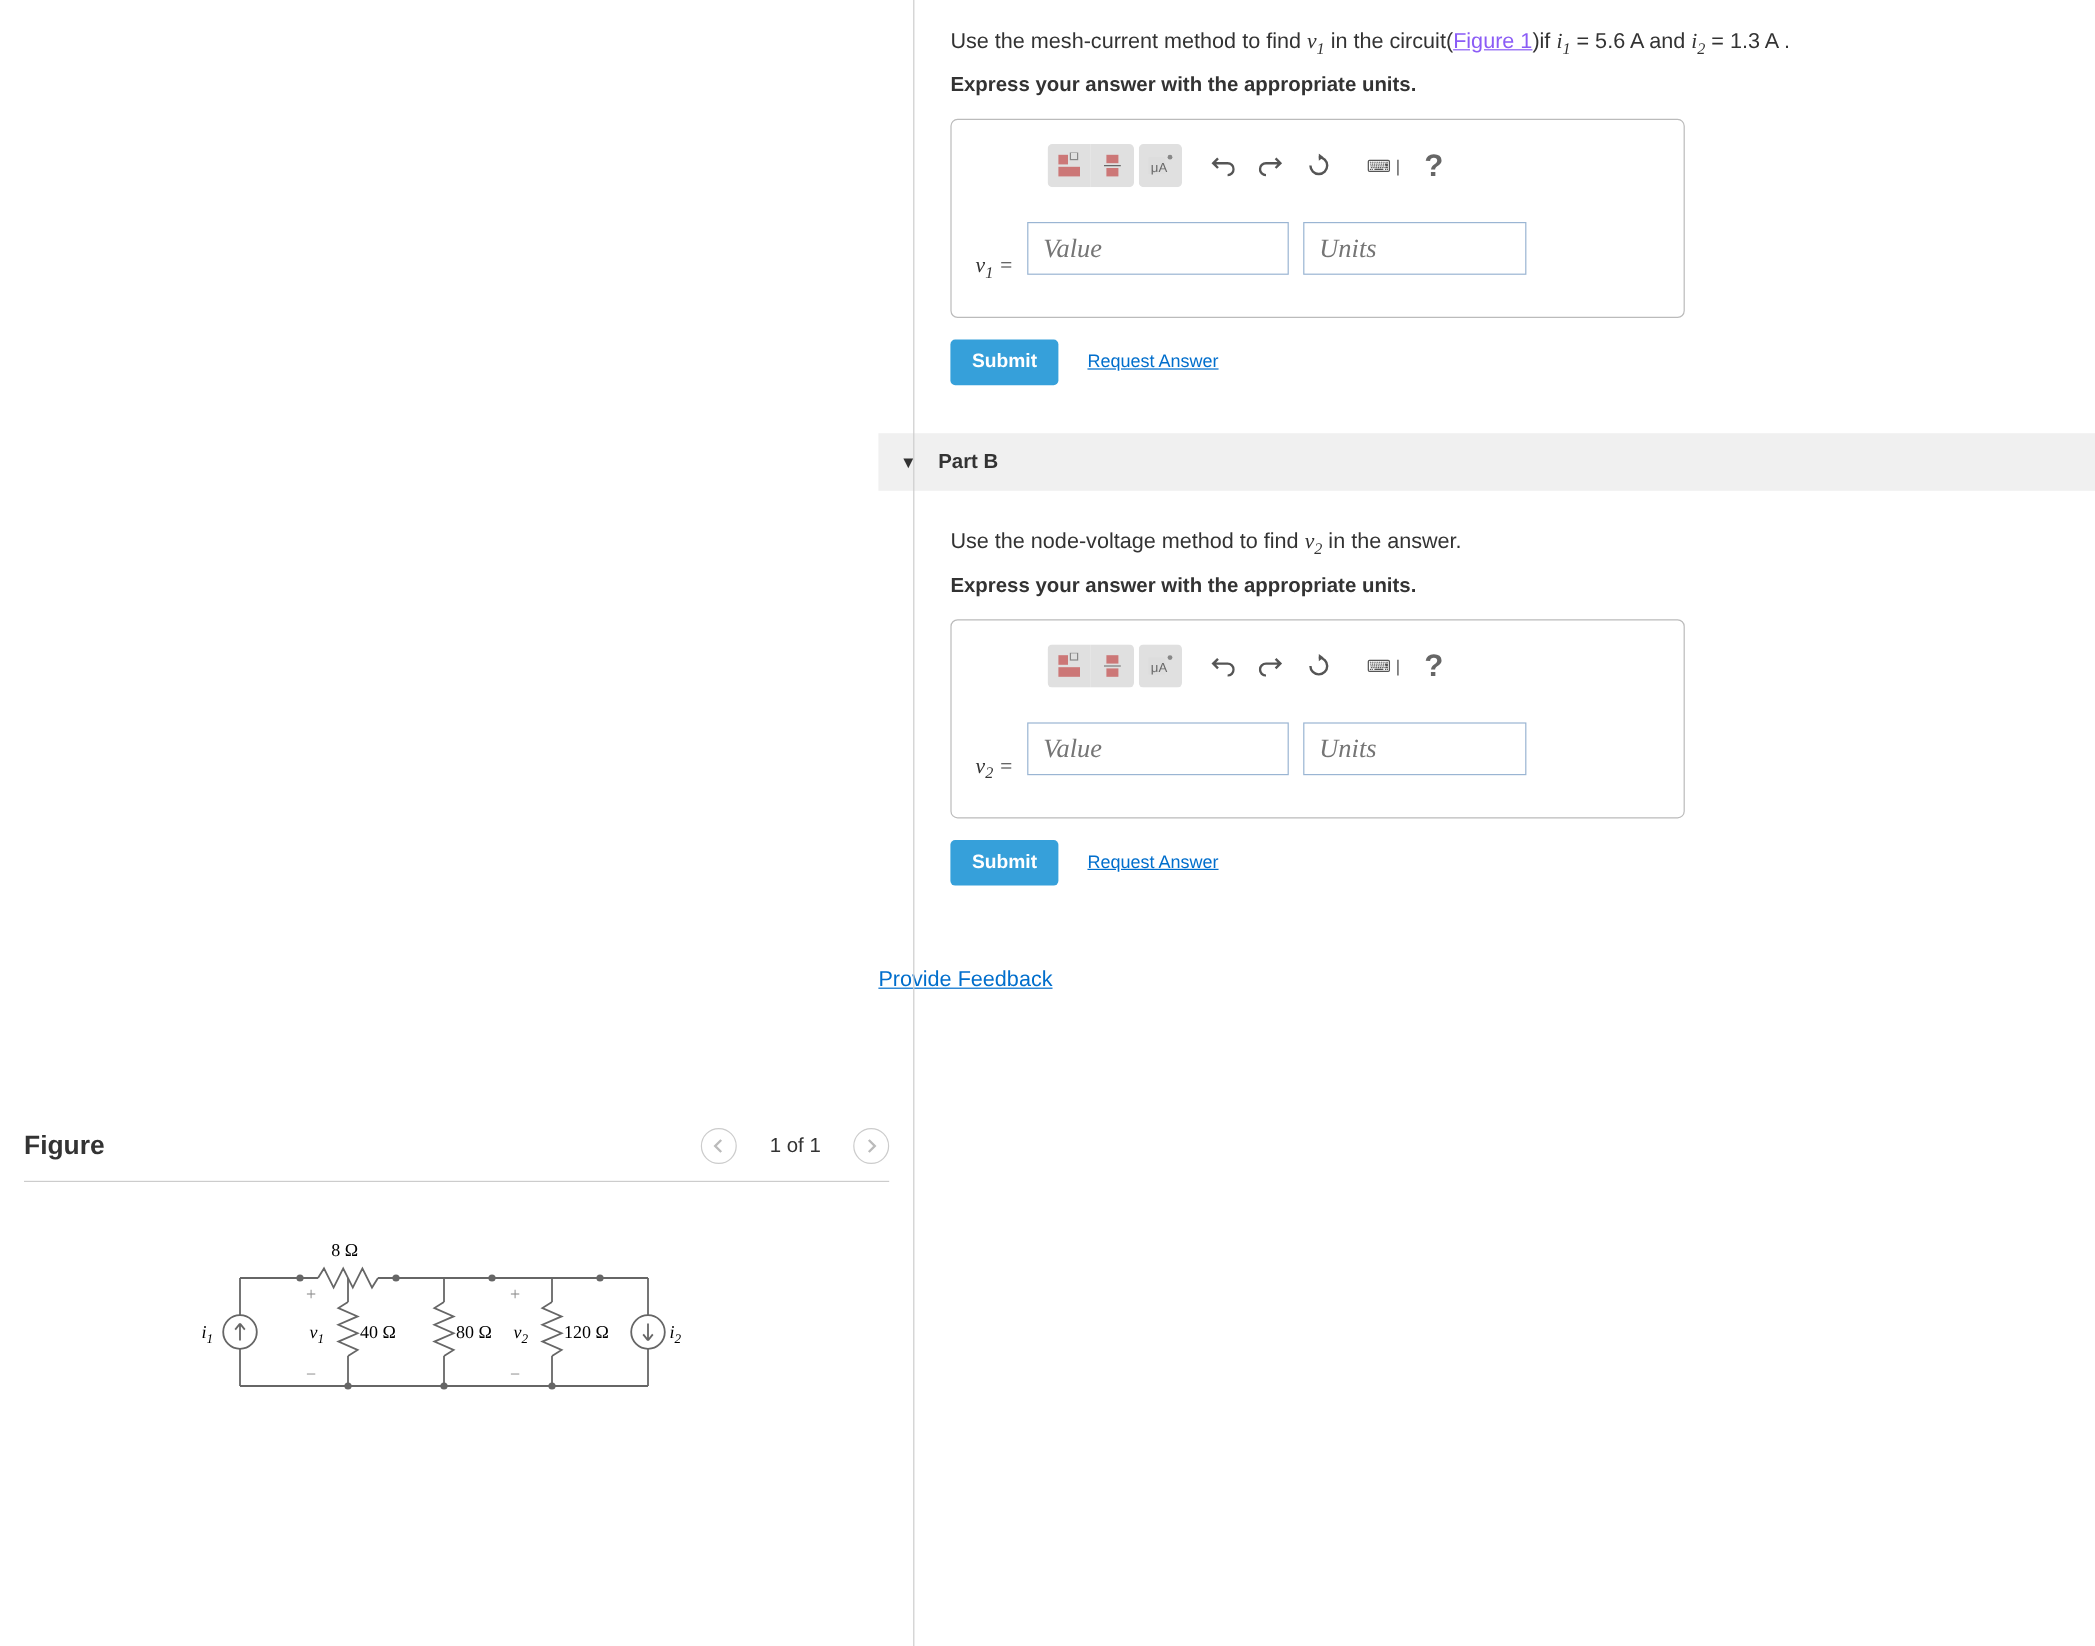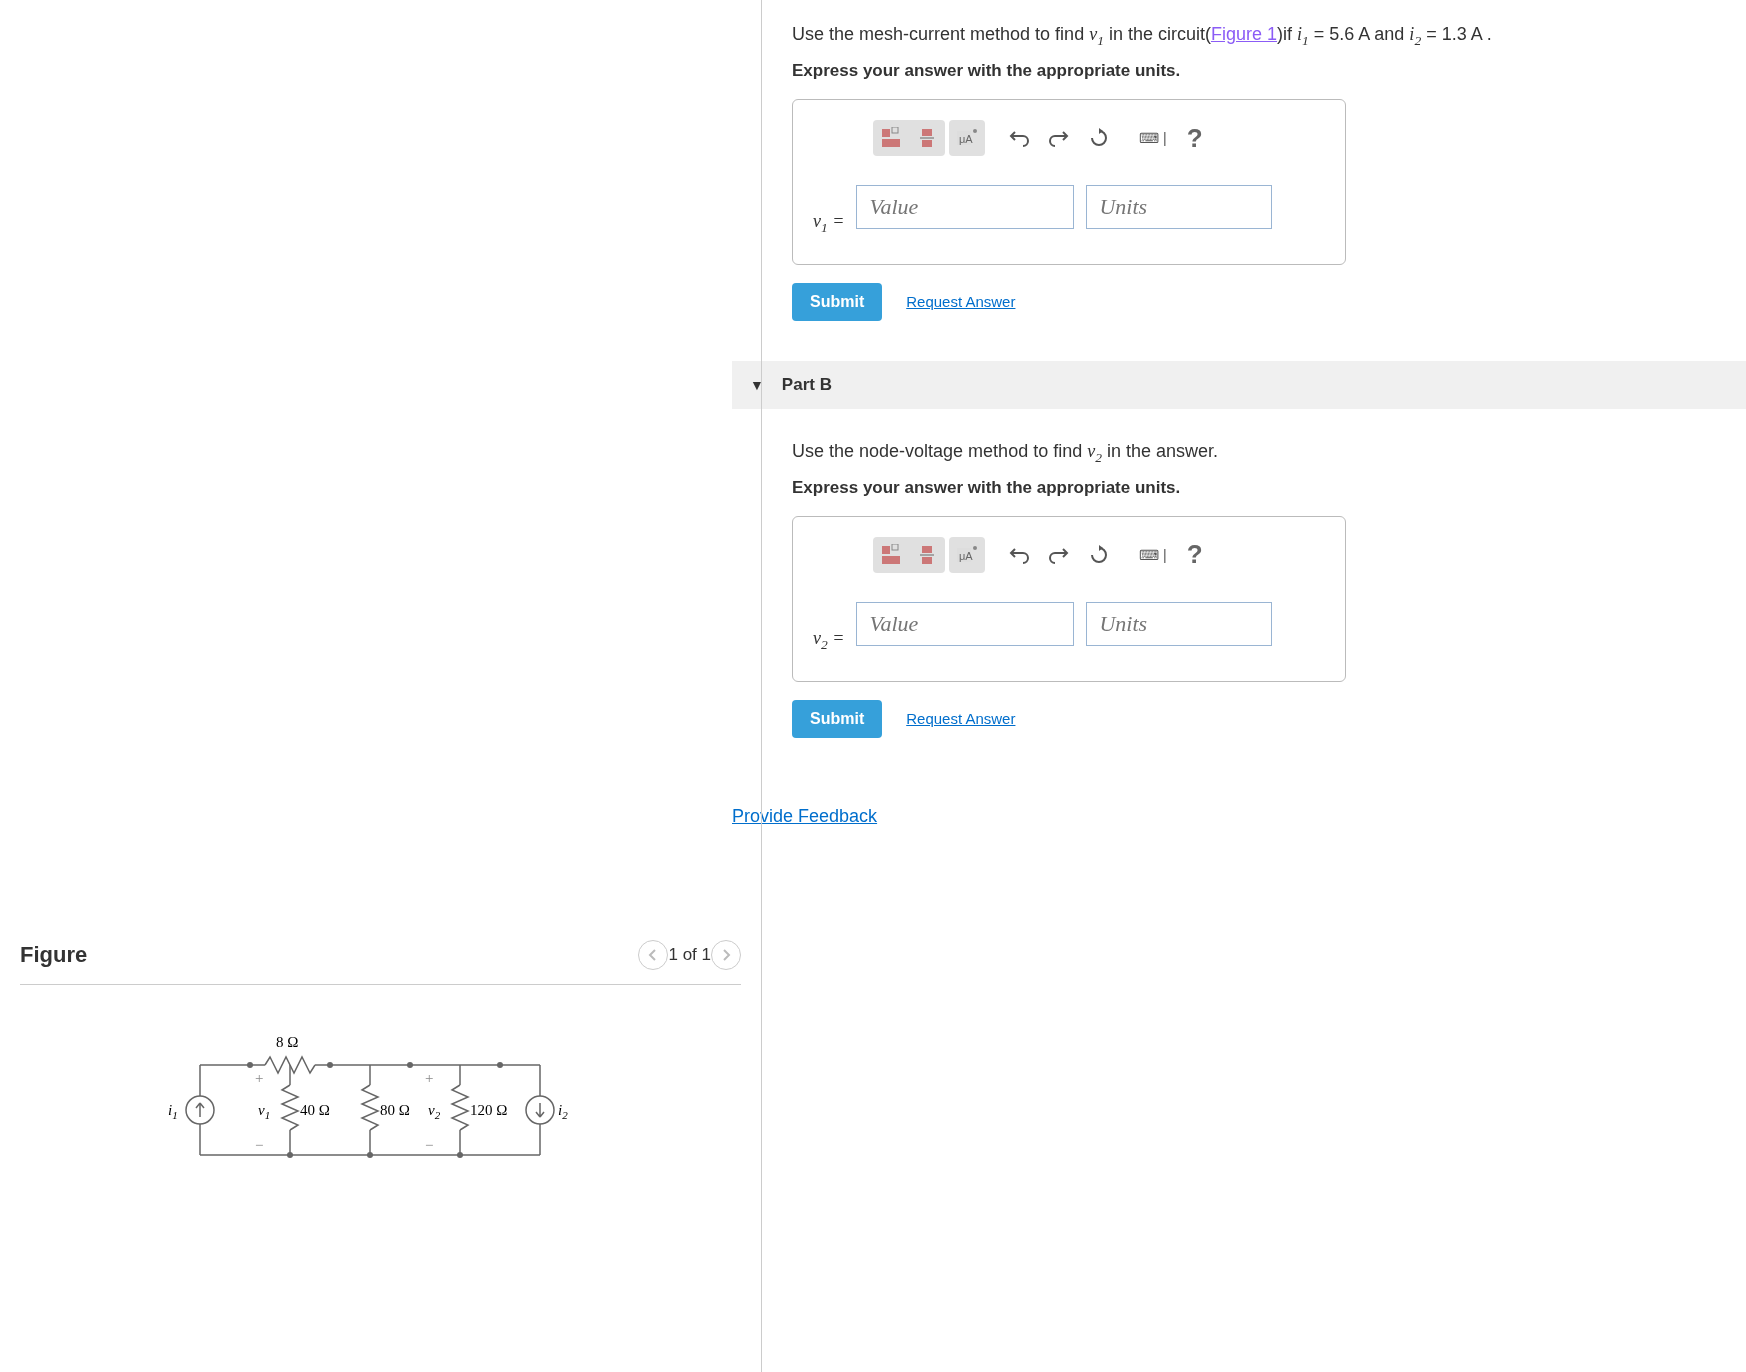--- a/index.html
+++ b/index.html
@@ -46,21 +46,21 @@
     }
     .bold-hint {
       font-weight: bold;
       font-size: 17px;
       margin-bottom: 18px;
     }
     .answer-box {
       border: 1px solid #bbb;
       border-radius: 6px;
       padding: 20px 20px 28px 20px;
-      width: 554px;
+      width: 612px;
       margin-bottom: 18px;
     }
     .toolbar-row {
       display: flex;
       align-items: center;
       gap: 4px;
       margin-bottom: 22px;
       padding-left: 60px;
     }
     .tb-btn {
@@ -178,21 +178,21 @@
       padding-bottom: 14px;
       margin-bottom: 50px;
     }
     .figure-title {
       font-size: 22px;
       font-weight: bold;
     }
     .fig-nav {
       display: flex;
       align-items: center;
-      gap: 0;
+      gap: 27px;
     }
     .nav-btn {
       width: 30px; height: 30px;
       border: 1px solid #ccc;
       border-radius: 50%;
       background: #fff;
       display: inline-flex;
       align-items: center;
       justify-content: center;
       color: #aaa;

